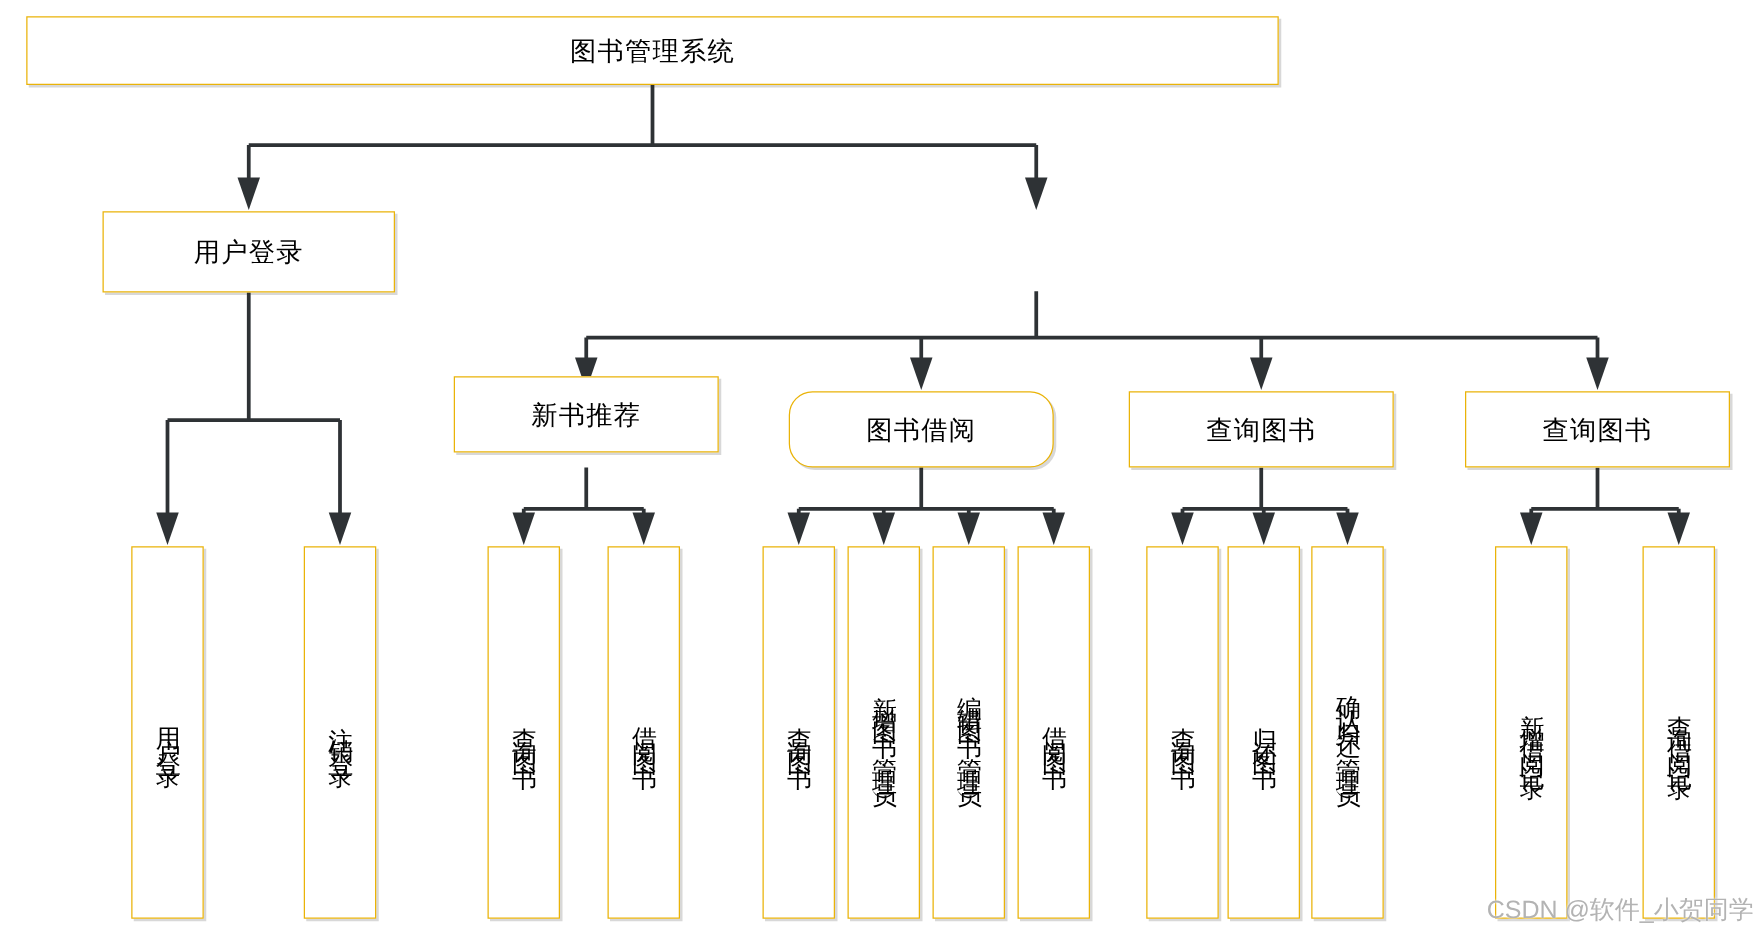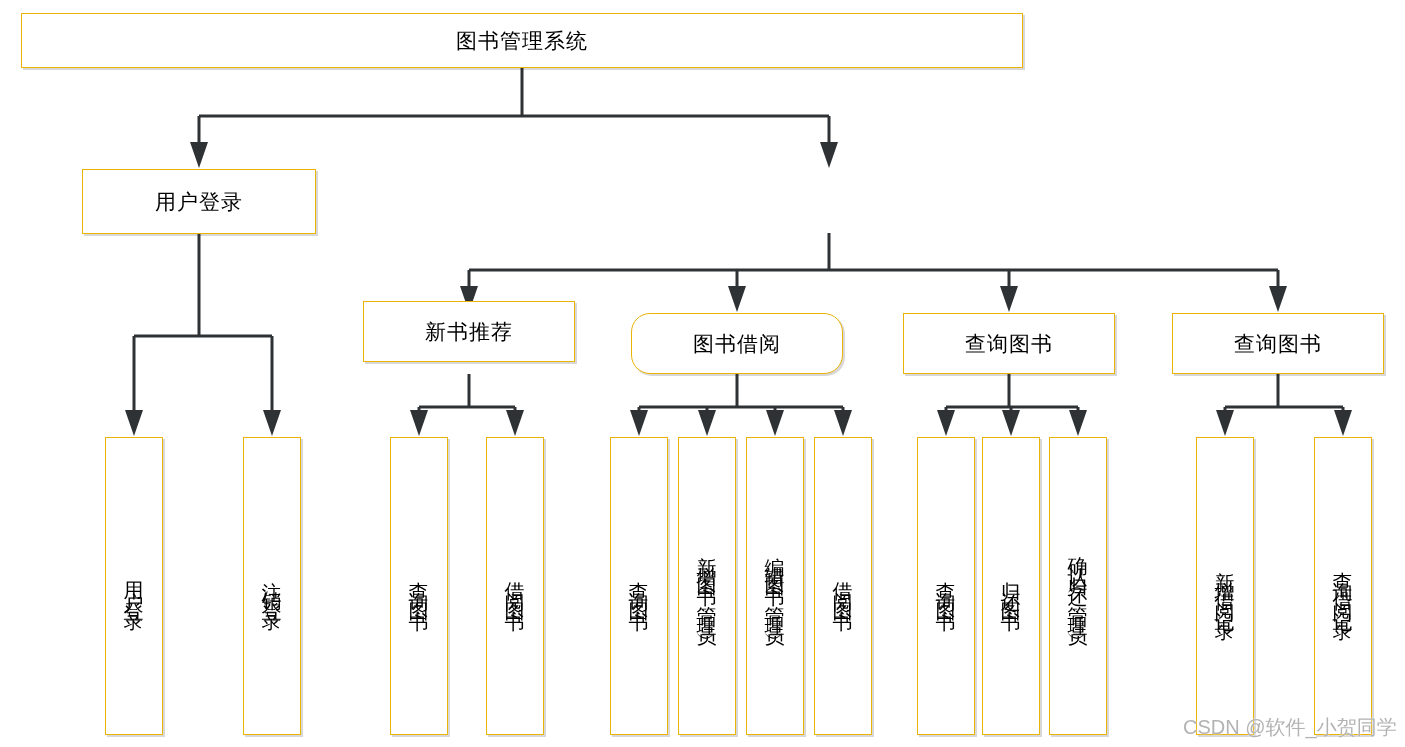--- a/index.html
+++ b/index.html
@@ -17,20 +17,21 @@
   .hlabel{font-size:21px;letter-spacing:1px;white-space:nowrap;}
   .leaf{top:437px;width:58px;height:298px;}
   .vlabel{
     writing-mode:vertical-rl;text-orientation:mixed;
     font-size:20px;letter-spacing:10px;line-height:1;white-space:nowrap;
   }
   #watermark{
     position:absolute;left:1183px;top:714px;width:220px;
     font-size:20px;color:#b3b3b3;white-space:nowrap;
     text-shadow:0 0 2px #ffffff;
+    text-align:right;
   }
 </style>
 </head>
 <body>
 
 <div id="canvas">
 
   <svg id="connectors" viewBox="0 0 1405 747" xmlns="http://www.w3.org/2000/svg">
     <g stroke="#2e3235" stroke-width="3" fill="none">
 

